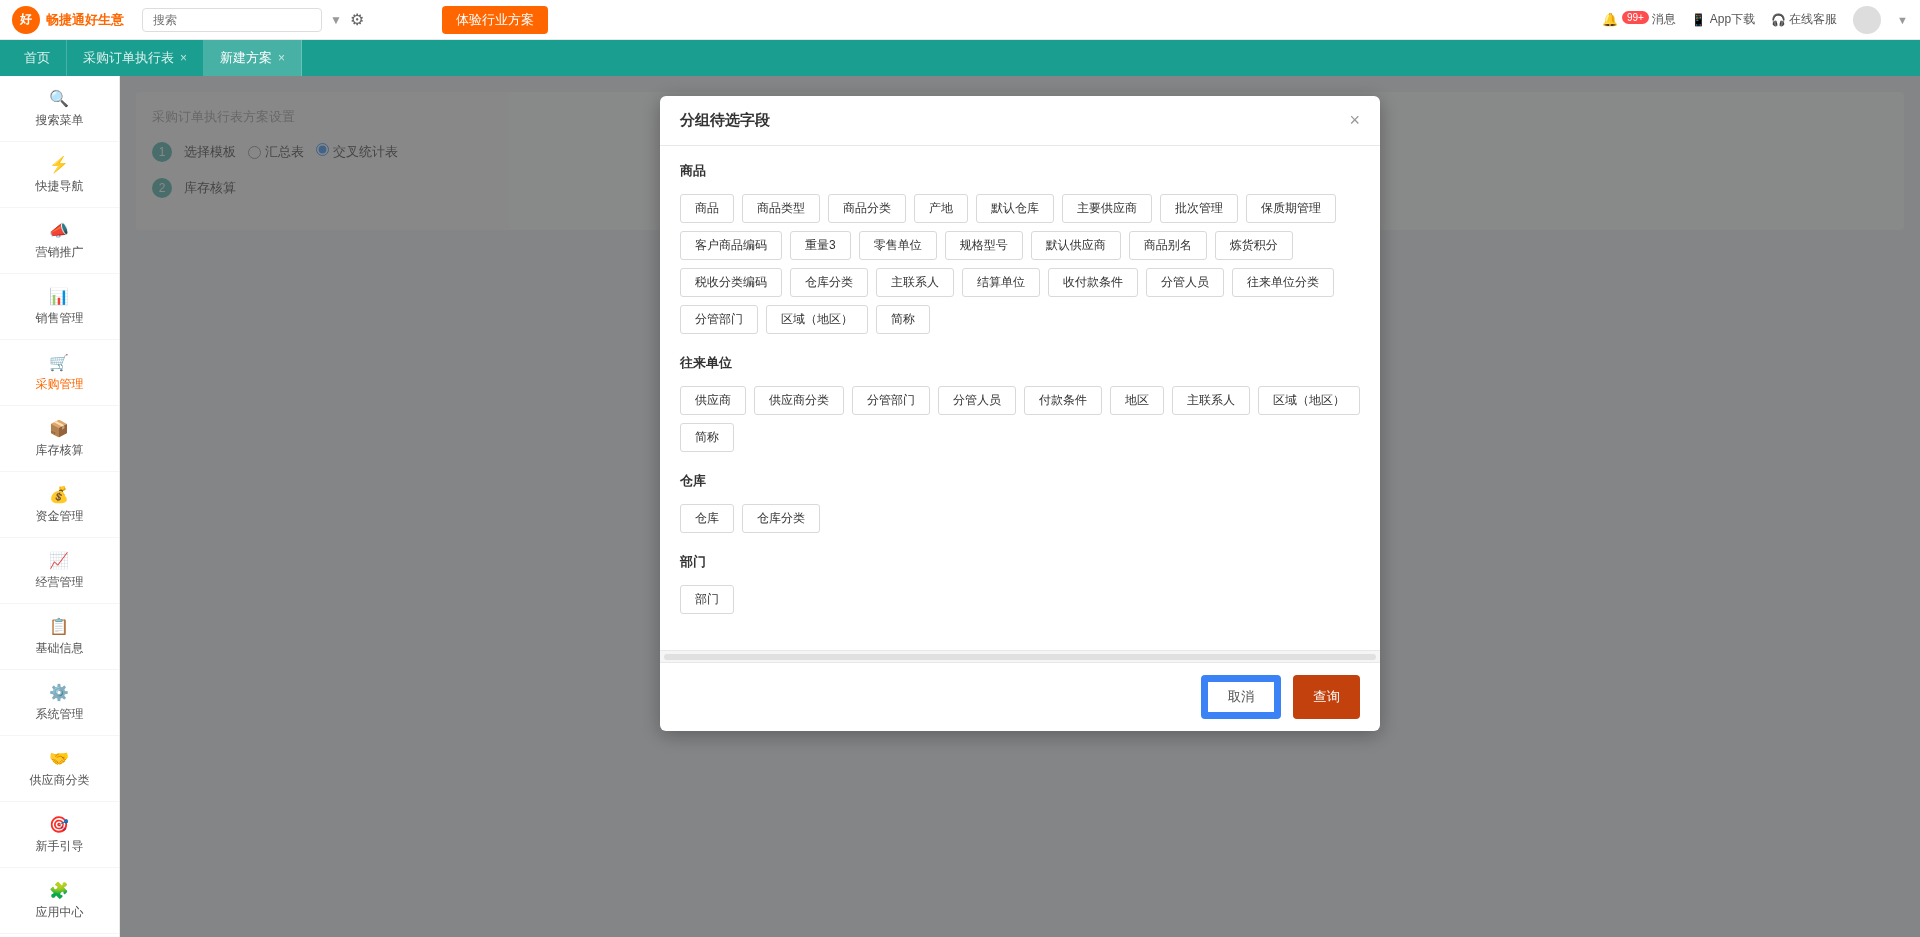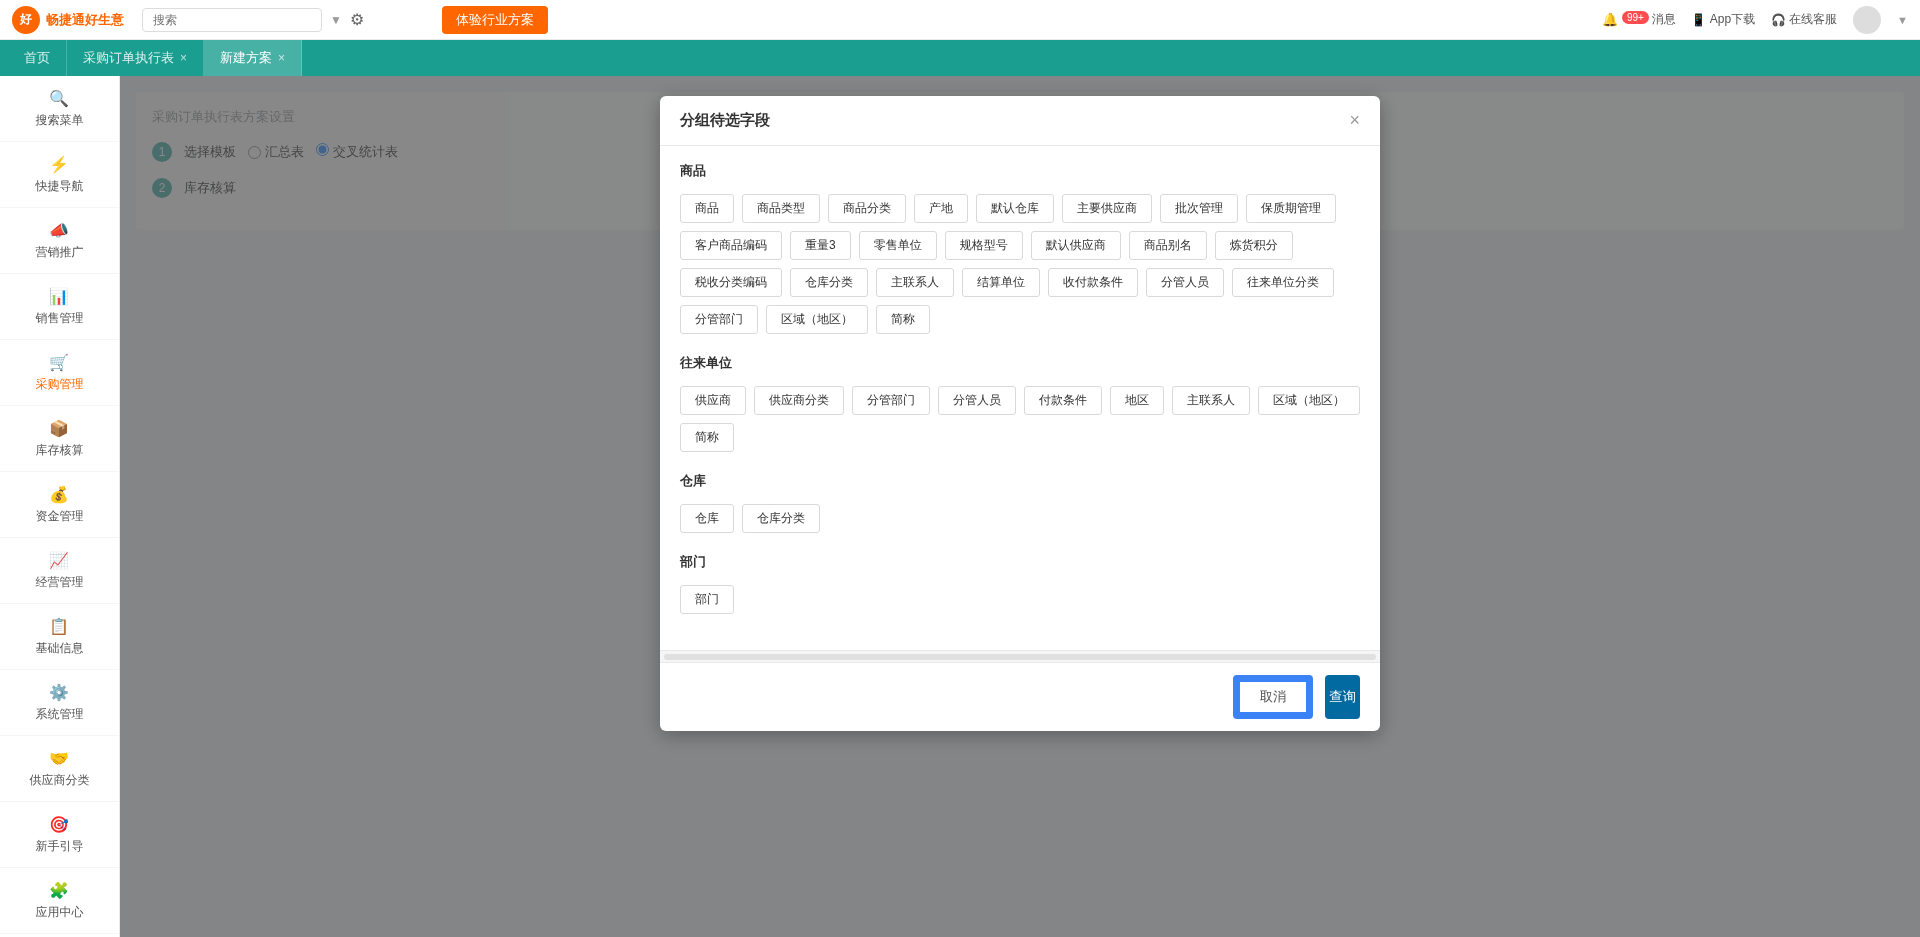--- a/index.html
+++ b/index.html
@@ -217,22 +217,22 @@
     }
     .modal-footer .btn-cancel {
       padding: 6px 20px;
       border: 7px solid #3b82f6;
       background: #fff;
       border-radius: 4px;
       cursor: pointer;
       color: #555;
     }
     .modal-footer .btn-confirm {
-      padding: 6px 4px;
-      background: #0369a1;
+      padding: 6px 20px;
+      background: #c2410c;
       color: #fff;
       border: none;
       border-radius: 4px;
       cursor: pointer;
     }
 
     
     .field-section {
       margin-bottom: 20px;
     }

